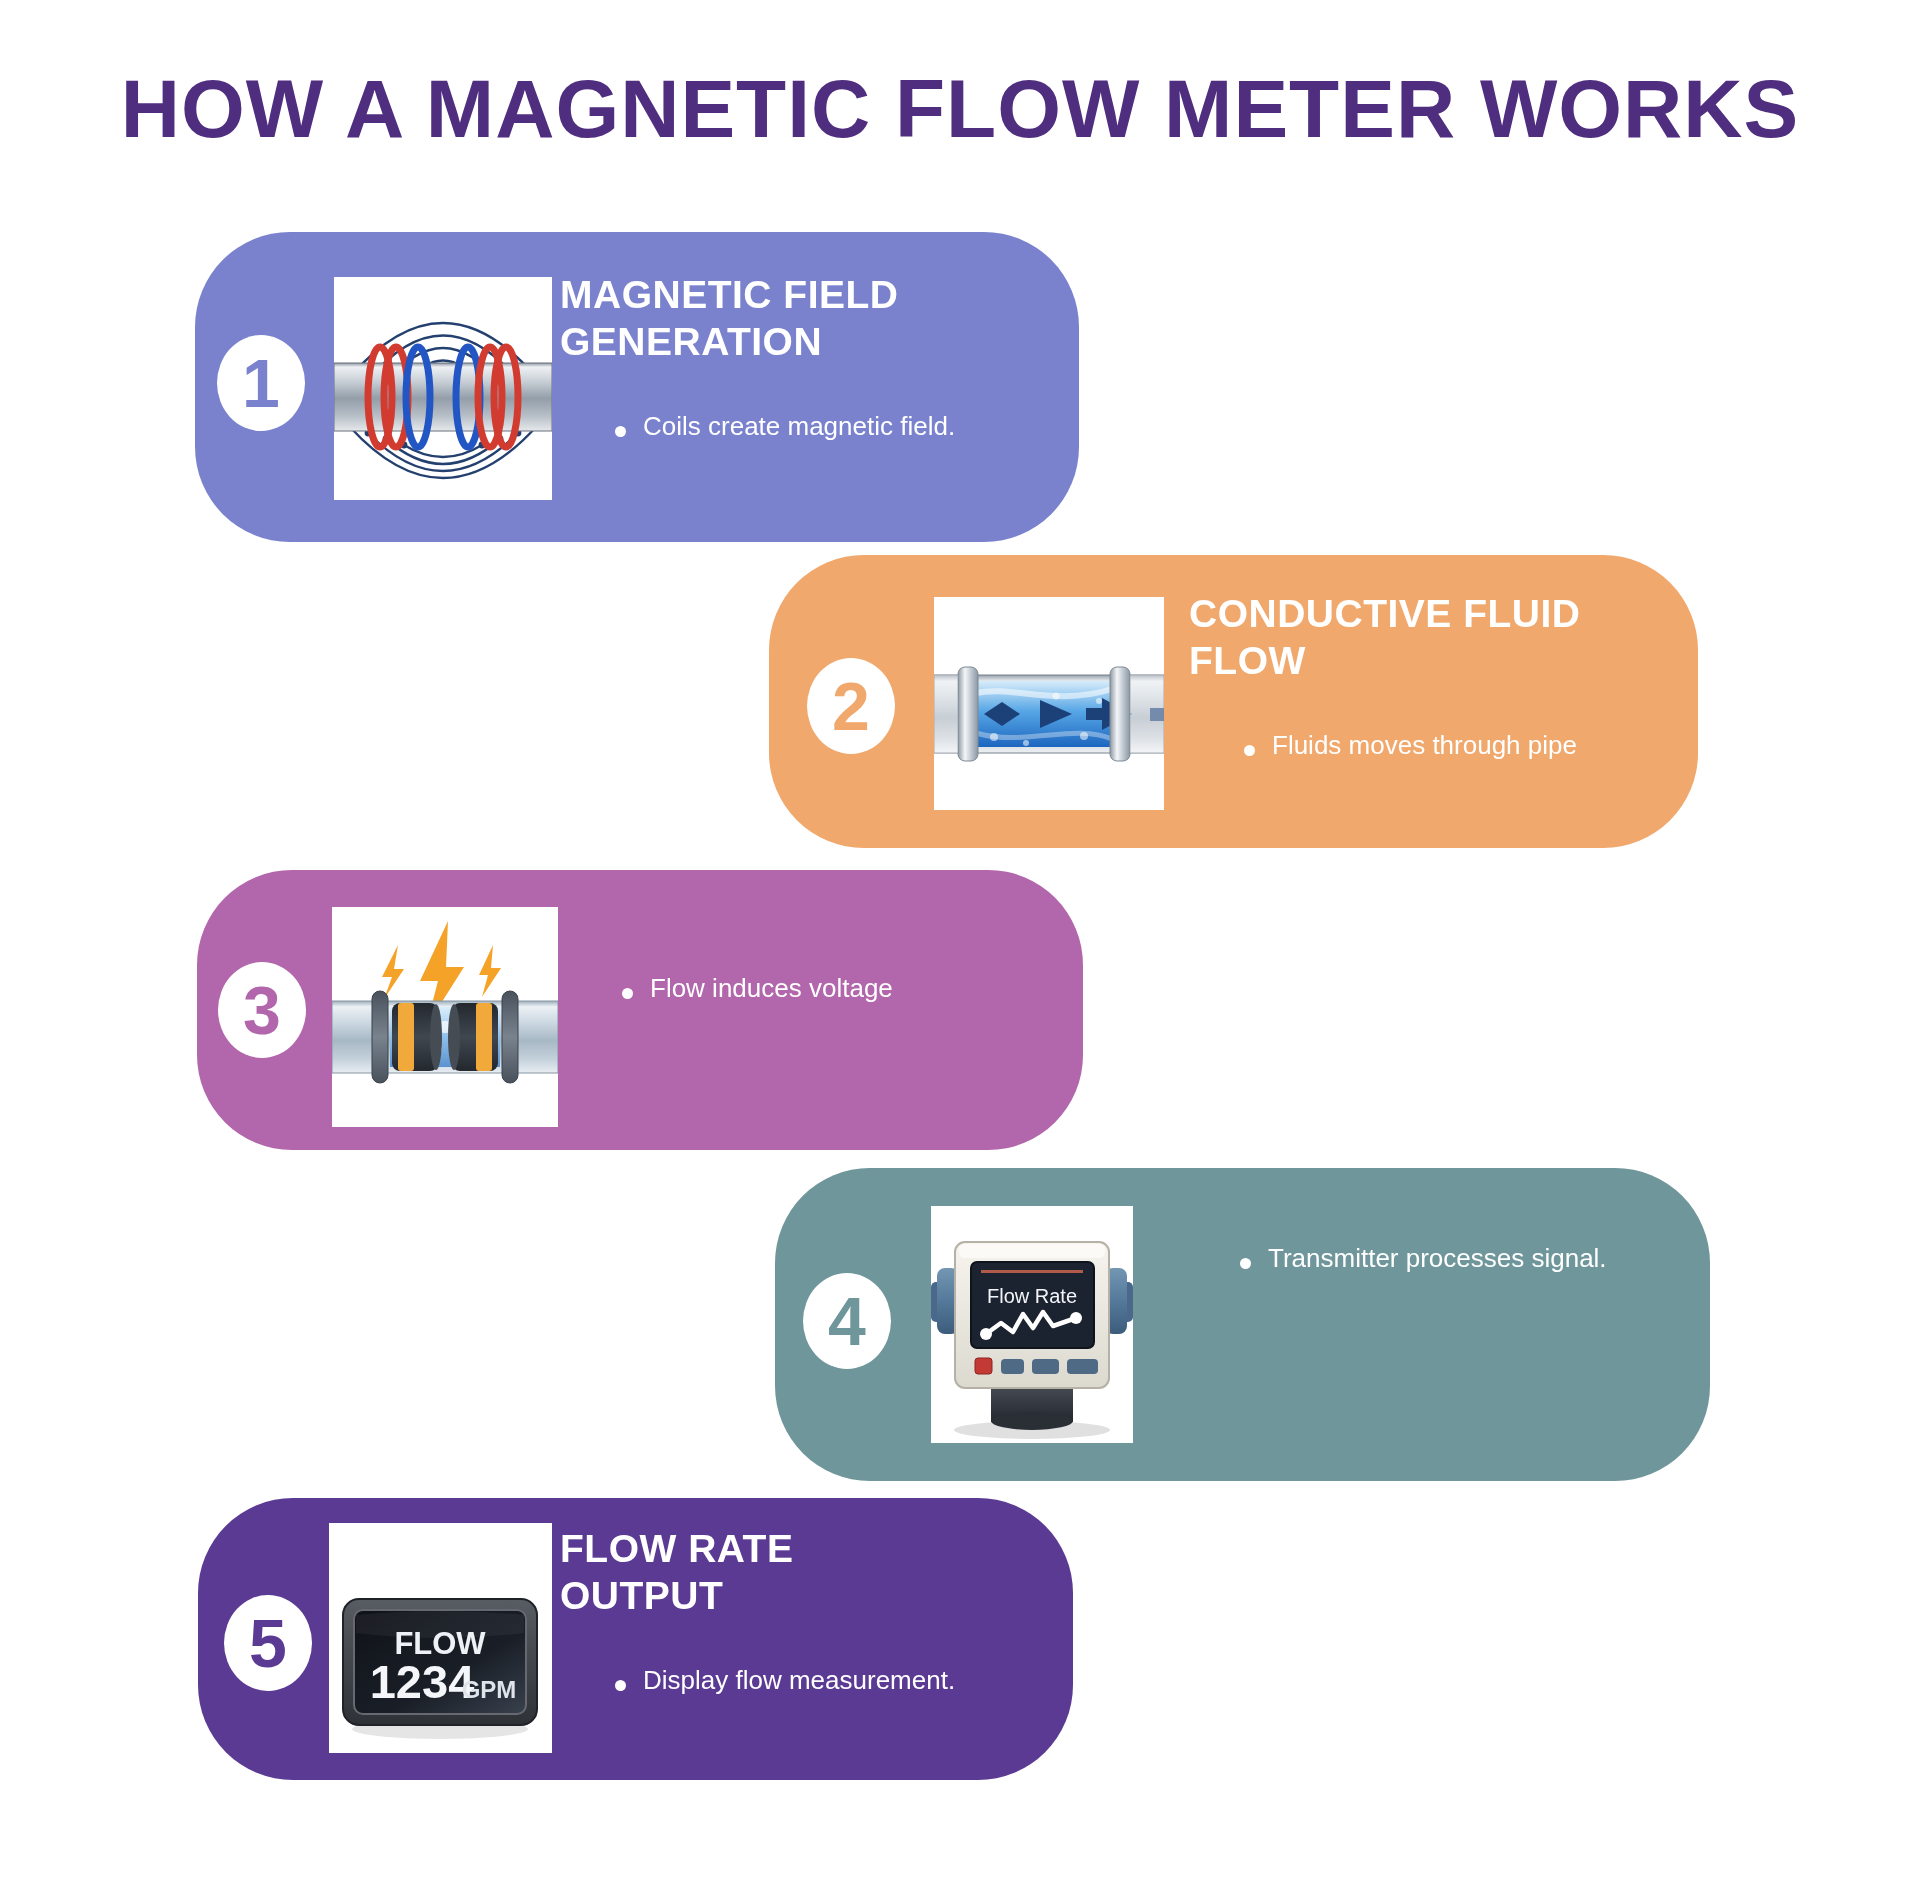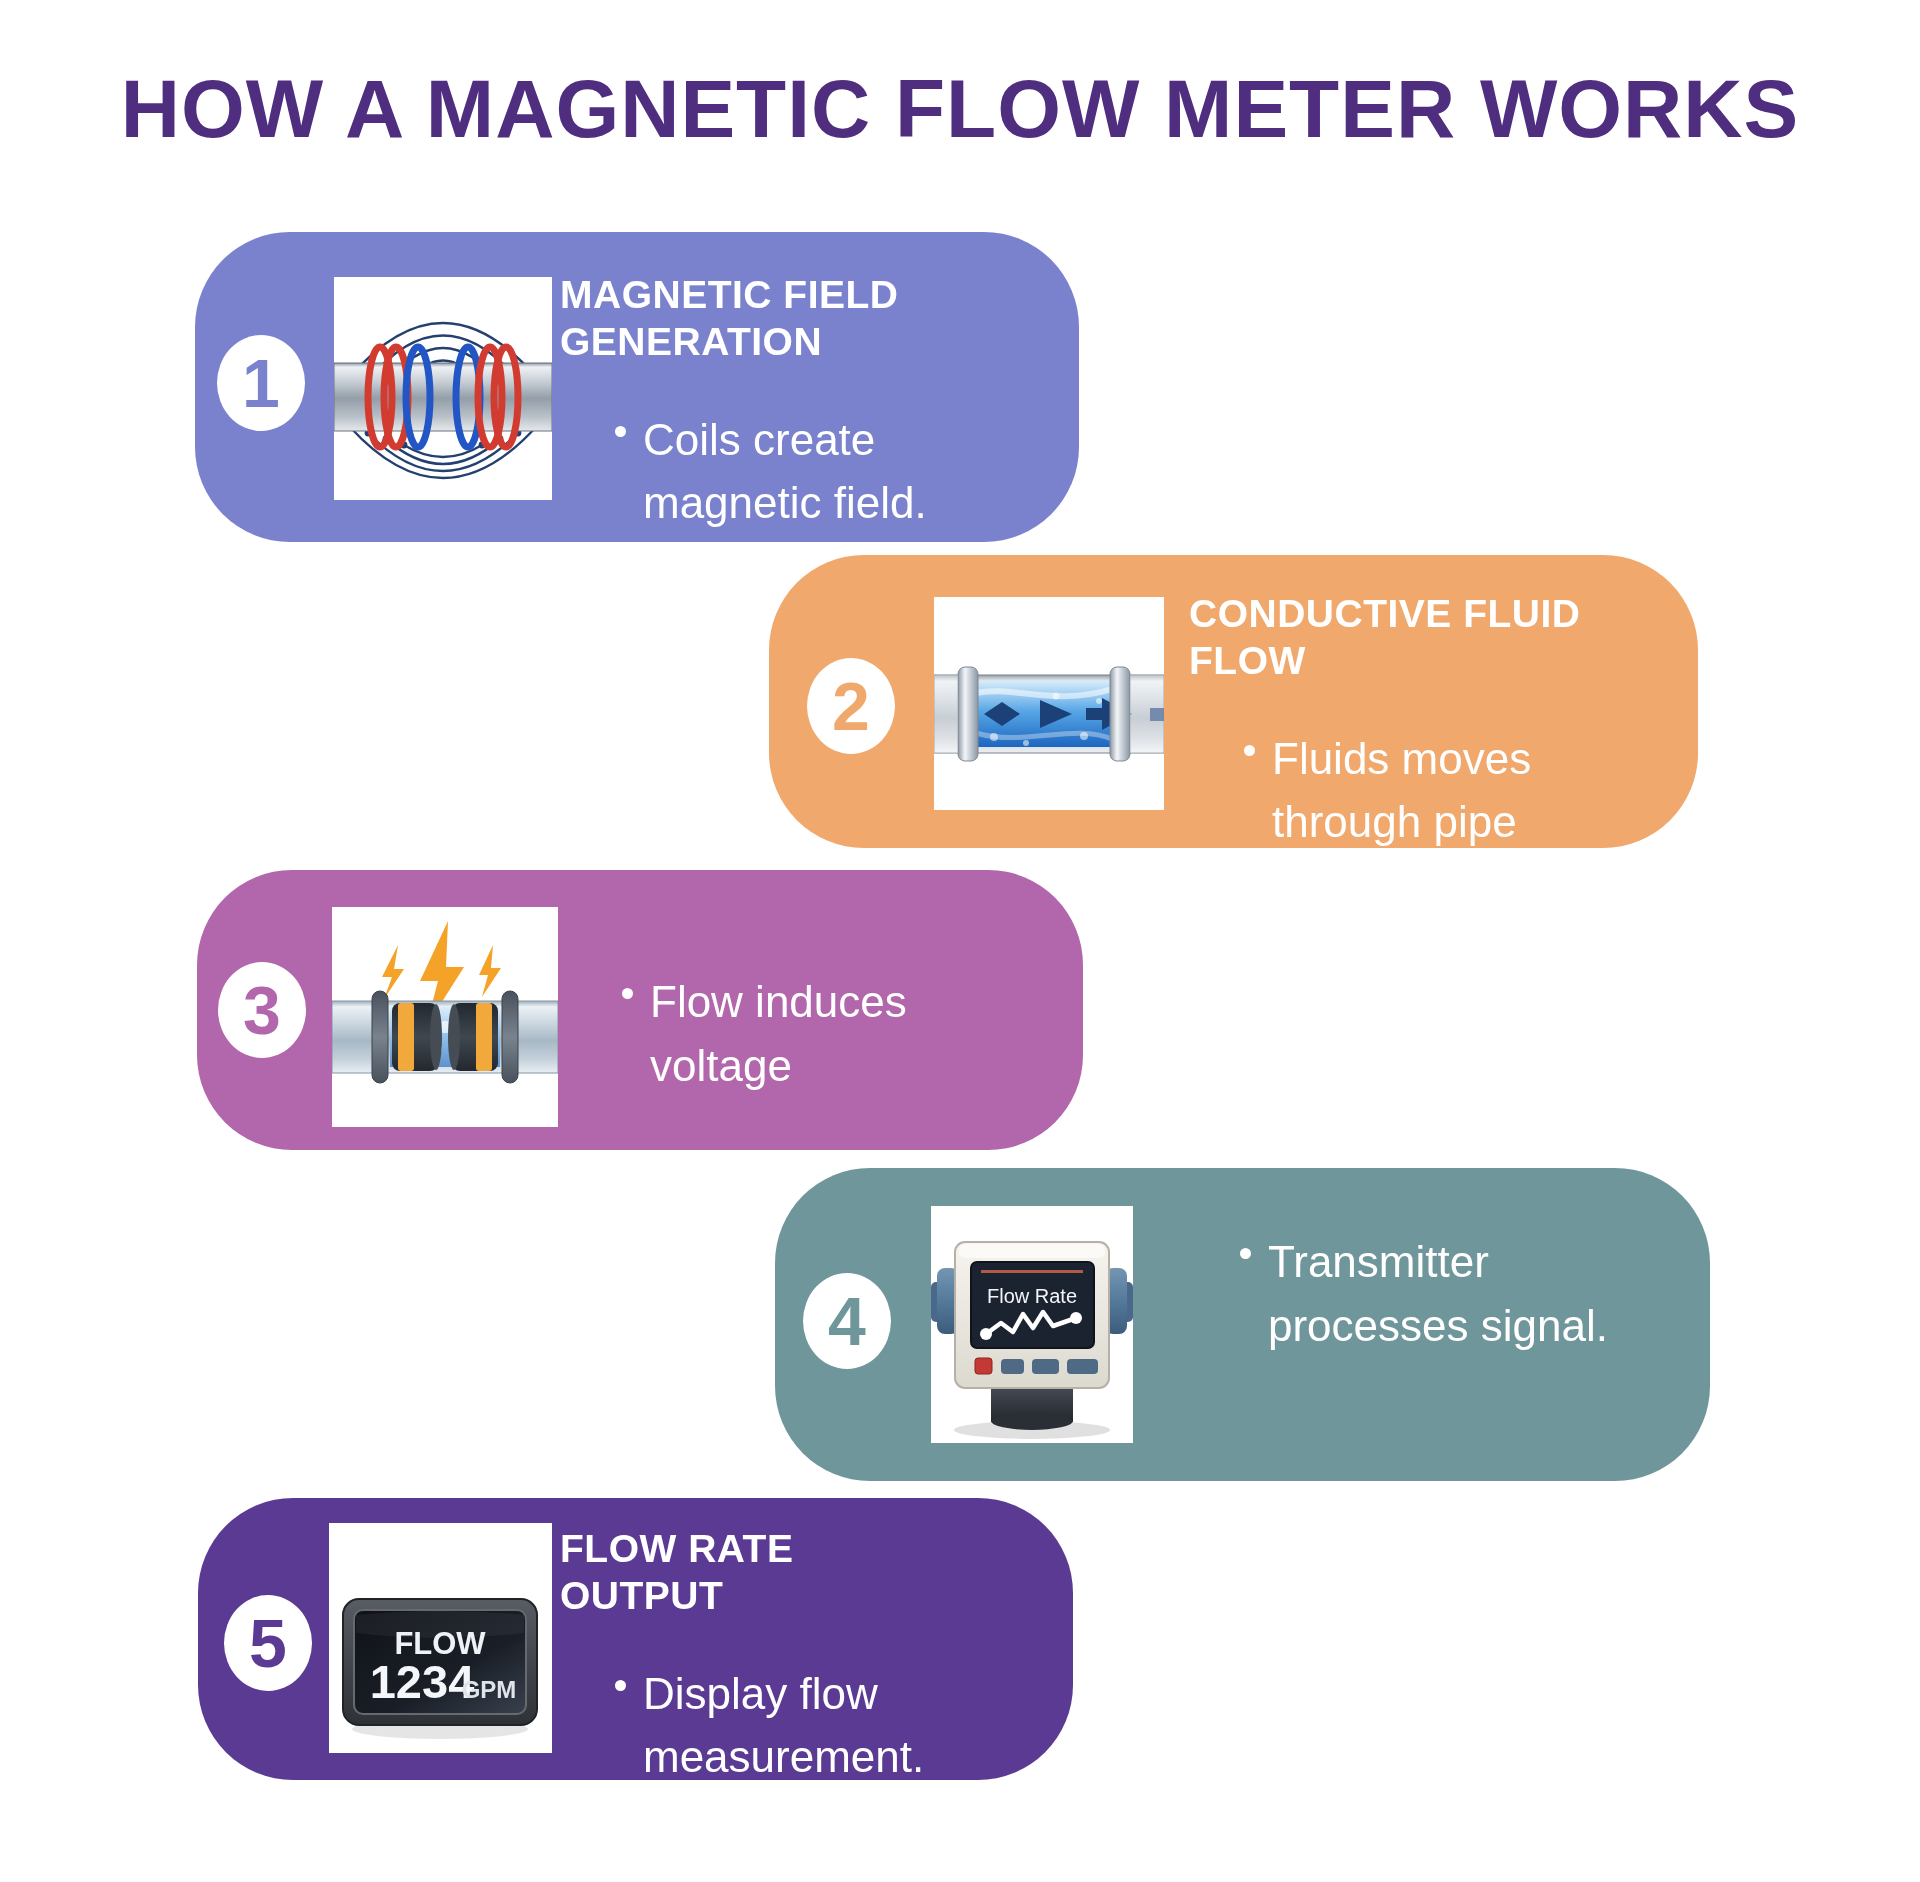--- a/index.html
+++ b/index.html
@@ -30,22 +30,22 @@
   .content{position:absolute;color:#ffffff;}
   .card1 .content{left:365px;top:40px;width:480px;}
   .card2 .content{left:420px;top:36px;width:500px;}
   .card3 .content{left:370px;top:36px;width:480px;}
   .card4 .content{left:410px;top:30px;width:510px;}
   .card5 .content{left:362px;top:28px;width:480px;}
   .card-title{font-size:39px;font-weight:bold;line-height:1.2;text-align:left;
               white-space:pre-line;letter-spacing:0.5px;}
   .bullets{margin-top:42px;padding-left:55px;}
   .card3 .bullets{margin-top:64px;}
-  .card4 .bullets{margin-top:32px;}
-  .bullet{display:flex;gap:17px;font-size:44px;line-height:1.45;}
+  .card4 .bullets{margin-top:42px;}
+  .bullet{display:flex;gap:17px;font-size:26px;line-height:1.45;}
   .dot{flex:none;width:11px;height:11px;border-radius:50%;background:#ffffff;margin-top:18px;}
   .btext{max-width:400px;}
 </style>
 </head>
 <body>
 
 <div class="stage" style="background-color: rgb(255, 255, 255); text-decoration: underline;">
 
   <div class="main-title" style="color: rgb(79, 45, 127);">HOW A MAGNETIC FLOW METER WORKS</div>
 

